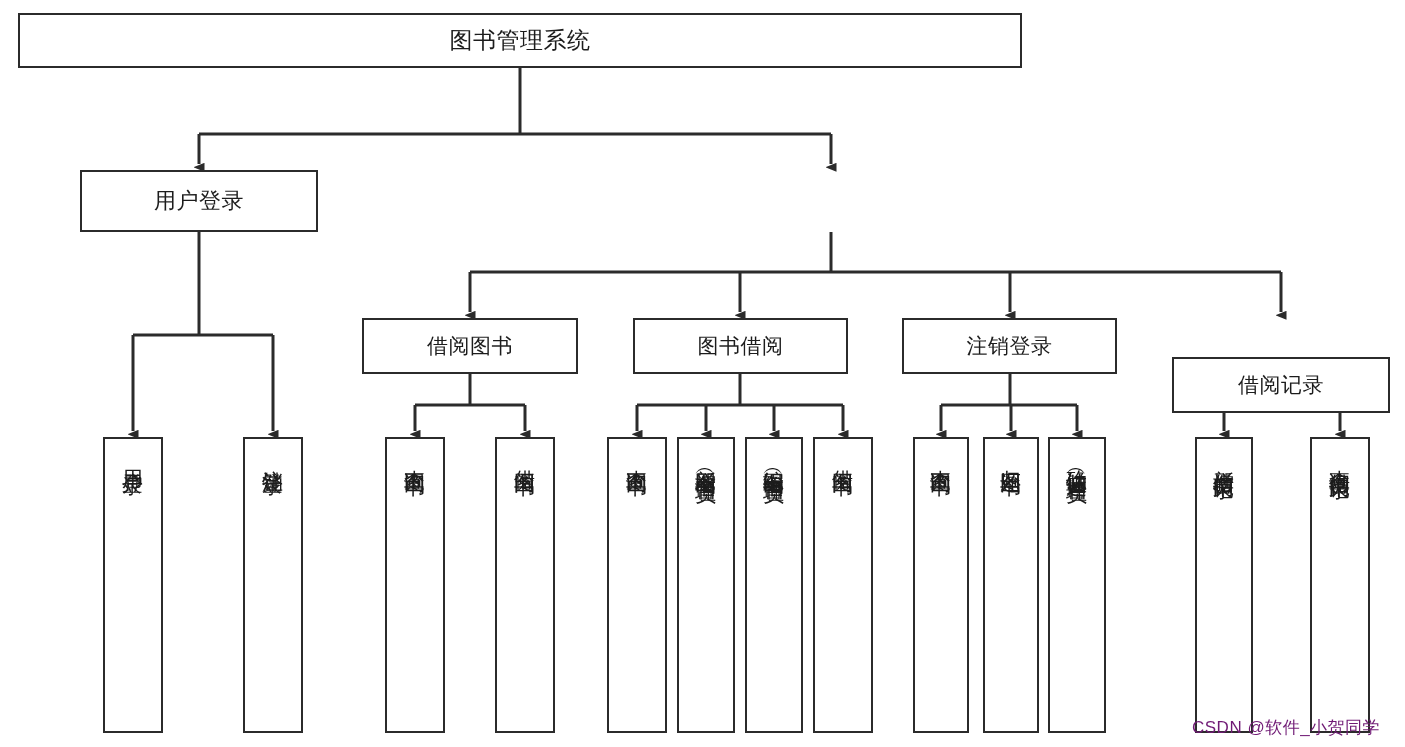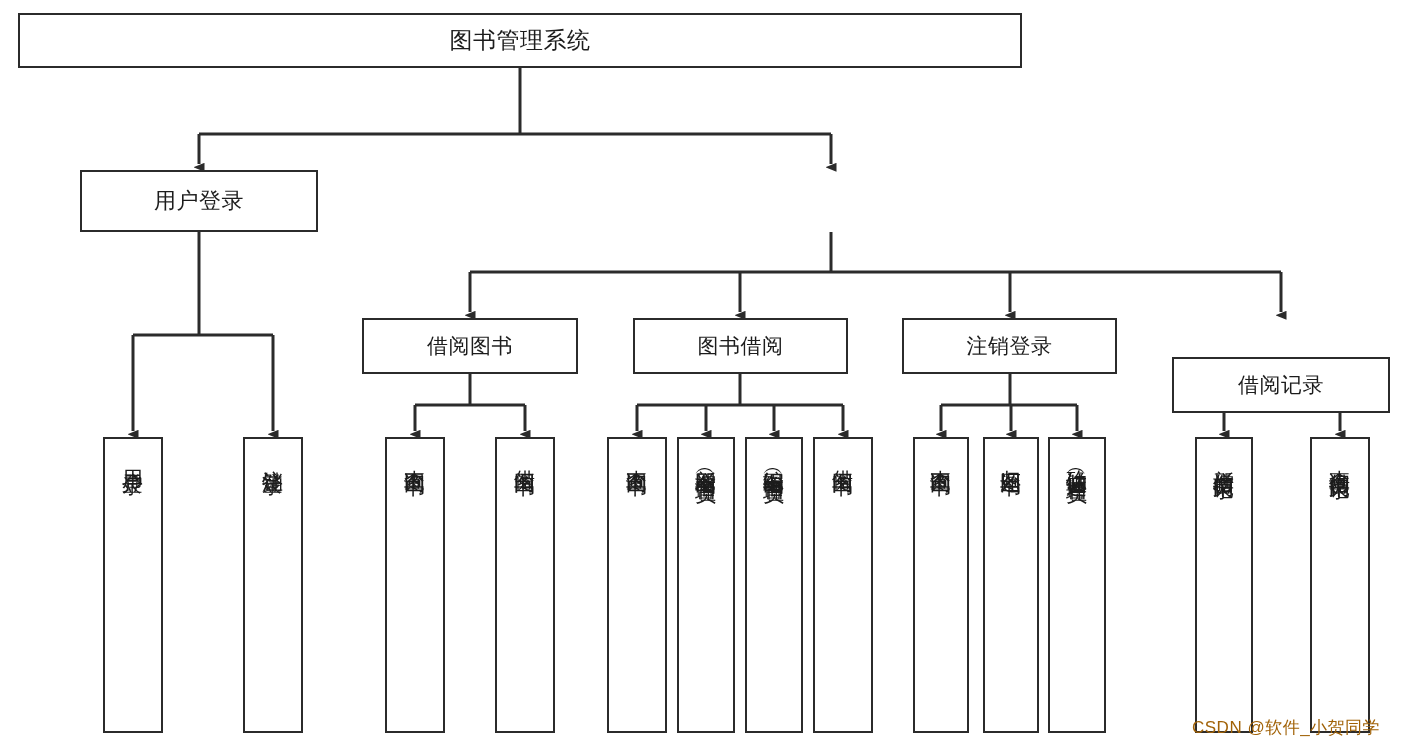--- a/index.html
+++ b/index.html
@@ -62,21 +62,21 @@
   .node-leaf .node-label {
     font-size: 21px;
     writing-mode: vertical-rl;
     text-orientation: upright;
     letter-spacing: 2px;
     line-height: 1;
     white-space: nowrap;
   }
   .watermark {
     position: absolute;
-    color: #a16207;
+    color: #701a75;
     font-size: 17px;
     letter-spacing: 0.5px;
     white-space: nowrap;
     user-select: none;
   }
 </style>
 </head>
 <body>
 
 <div id="diagram-root">

